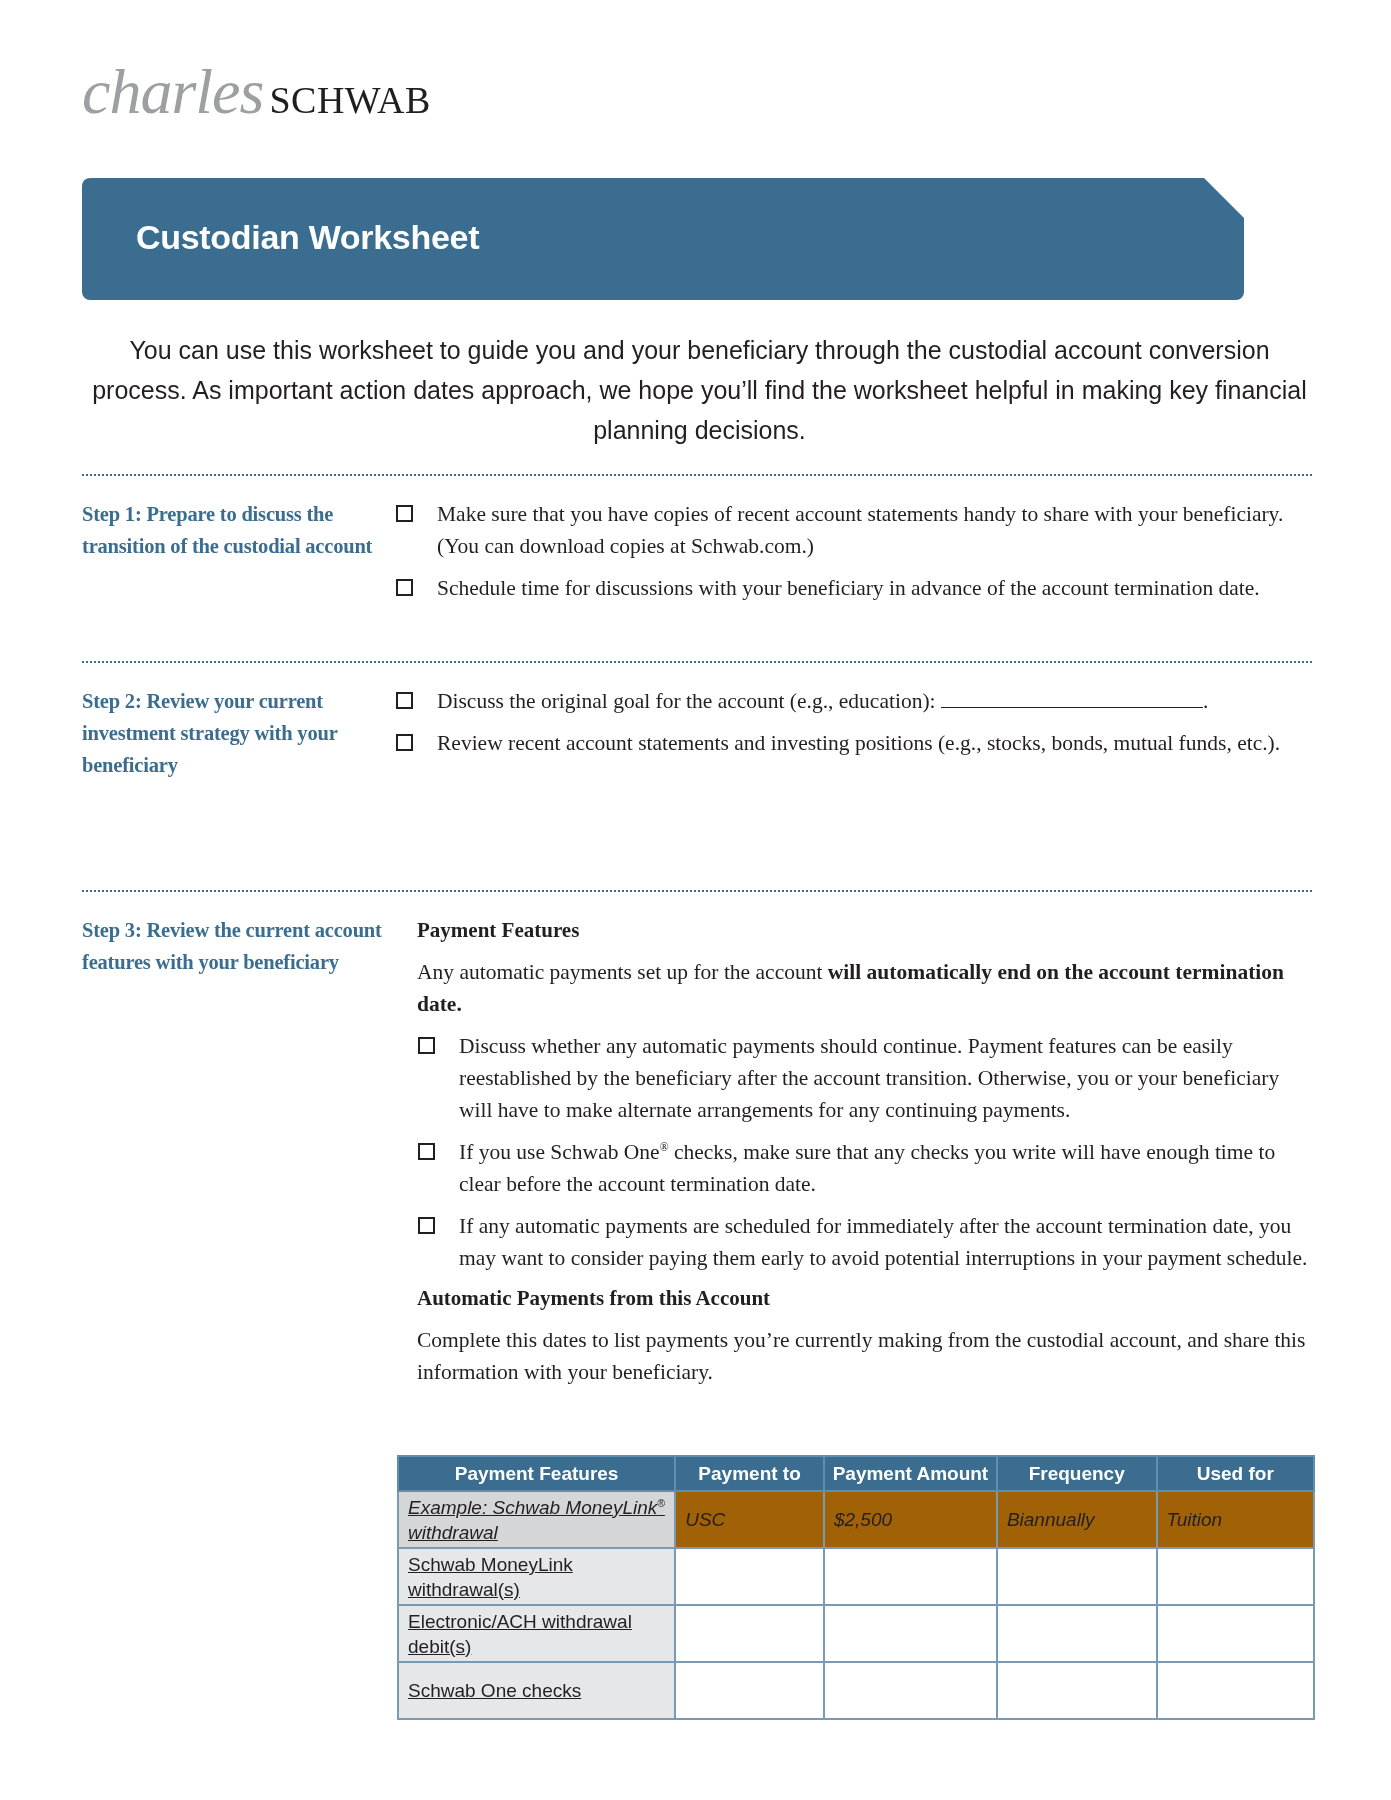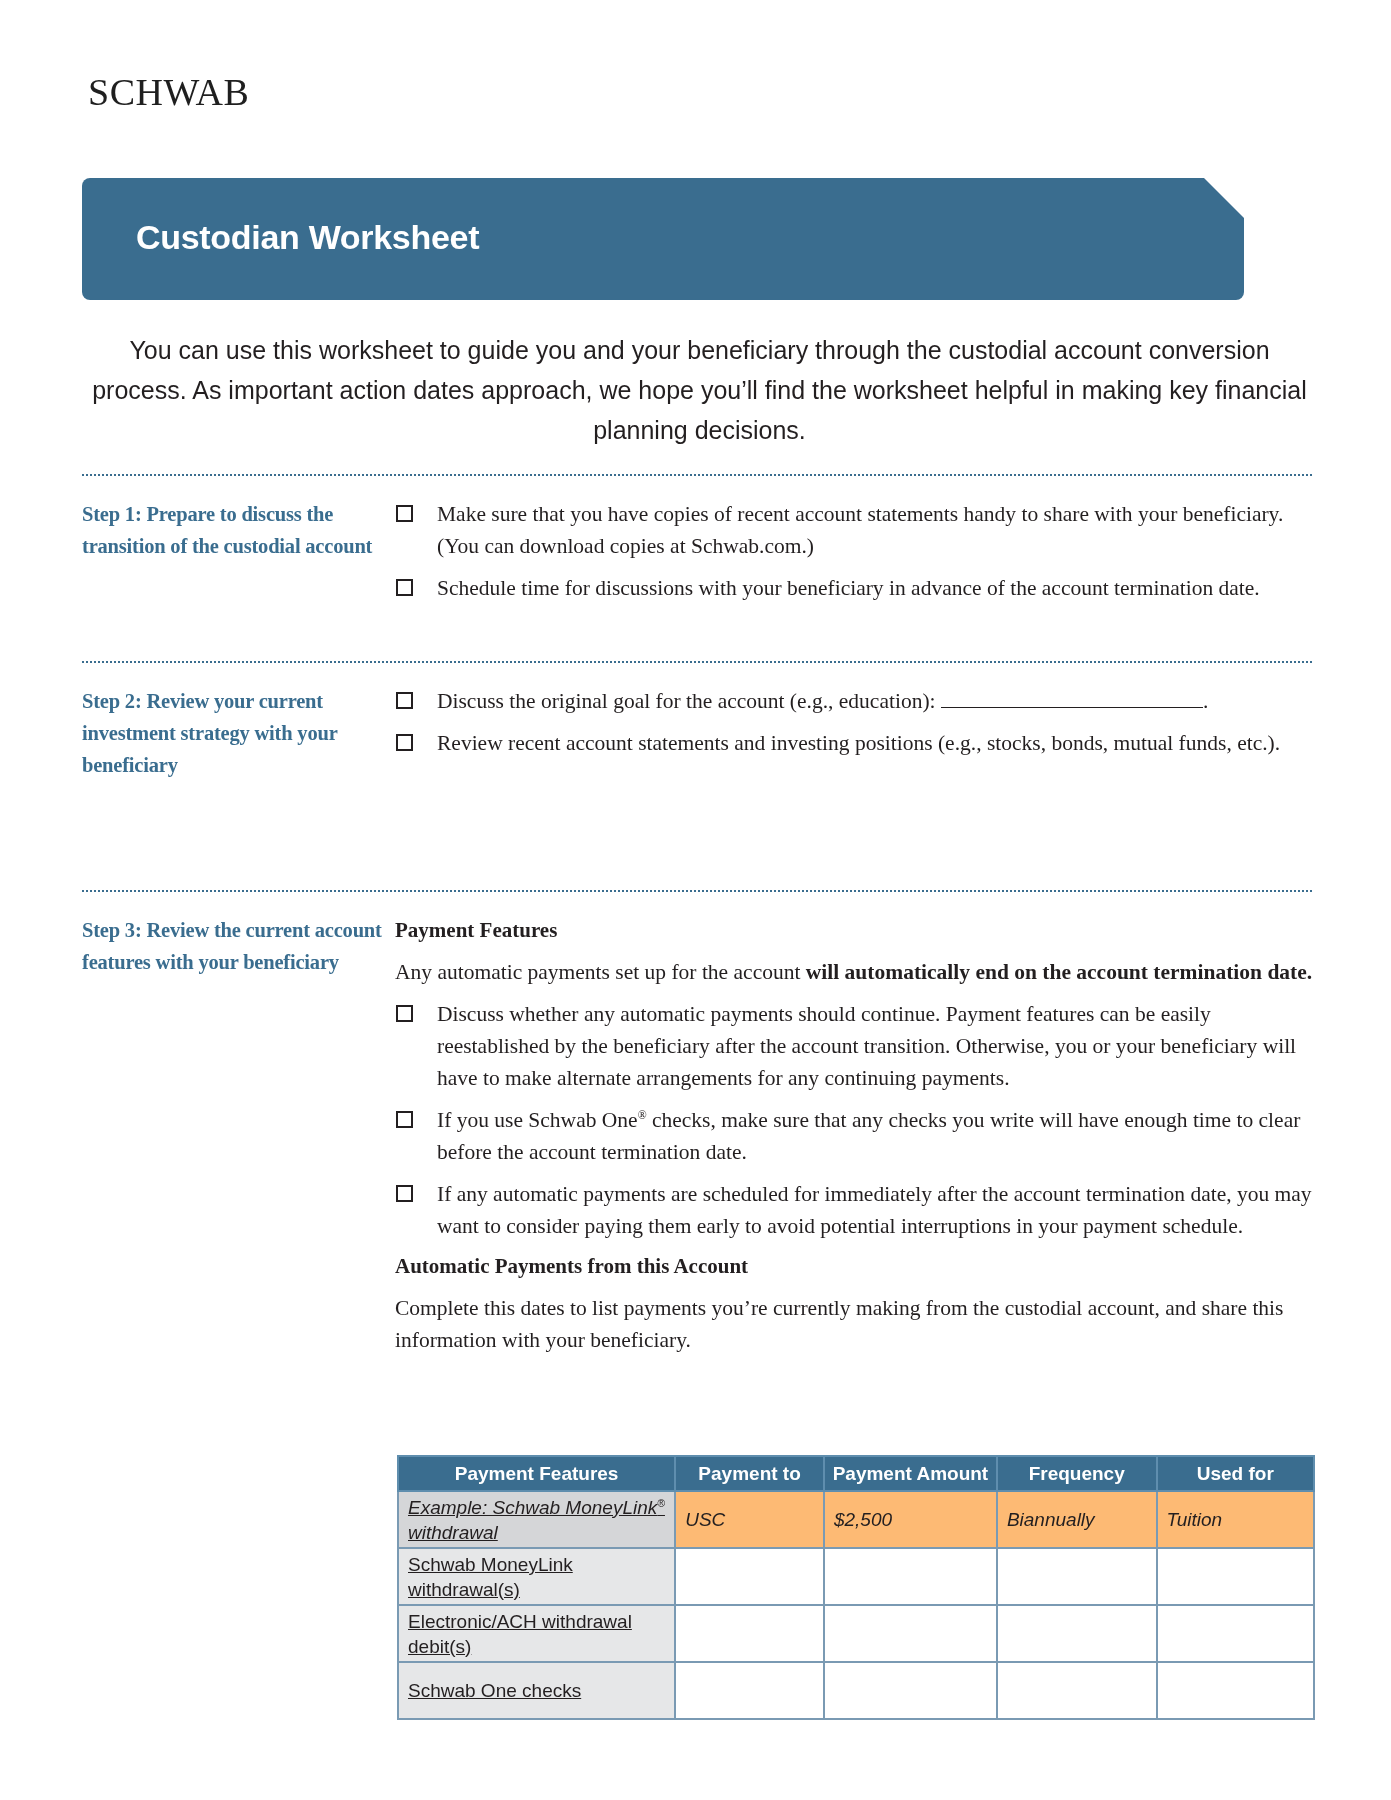--- a/index.html
+++ b/index.html
@@ -162,21 +162,21 @@
       white-space: nowrap;
     }
     table.payments td {
       border: 2px solid #7a9ab3;
       height: 55px;
       padding: 0 9px;
       vertical-align: middle;
       line-height: 25px;
     }
     table.payments tr.example td {
-      background: #fdba74;
+      background: #a16207;
       font-style: italic;
     }
     table.payments td.feature-cell {
       background: #e6e7e8;
       text-decoration: underline;
     }
     table.payments tr.example td.feature-cell {
       background: #d5d6d8;
     }
     table.payments td.input-cell {
@@ -186,20 +186,21 @@
     col.c1 { width: 278px; }
     col.c2 { width: 149px; }
     col.c3 { width: 173px; }
     col.c4 { width: 160px; }
     col.c5 { width: 158px; }
   </style>
 </head>
 <body>
 
 <div class="logo">
+  <span class="logo-charles">charles</span>
   <span class="logo-schwab">SCHWAB</span>
 </div>
 
 <div class="banner">
   <div class="banner-title">Custodian Worksheet</div>
 </div>
 
 <p class="intro">You can use this worksheet to guide you and your beneficiary through the custodial account conversion process. As important action dates approach, we hope you’ll find the worksheet helpful in making key financial planning decisions.</p>
 
 <div class="divider" style="top: 474px;"></div>
@@ -232,21 +233,21 @@
     </div>
     <div class="check-item">
       <span class="checkbox"></span>
       <span class="check-text">Review recent account statements and investing positions (e.g., stocks, bonds, mutual funds, etc.).</span>
     </div>
   </div>
 </div>
 
 <div class="divider" style="top: 890px;"></div>
 
-<div class="step" style="top: 914px;">
+<div class="step" style="top: 914px; gap: 22px;">
   <div class="step-label">Step 3: Review the current account features with your beneficiary</div>
   <div class="step-body">
     <div class="sub-heading">Payment Features</div>
     <div class="para">
       <span>Any automatic payments set up for the account </span><b>will automatically end on the account termination date.</b>
     </div>
     <div class="check-item">
       <span class="checkbox"></span>
       <span class="check-text">Discuss whether any automatic payments should continue. Payment features can be easily reestablished by the beneficiary after the account transition. Otherwise, you or your beneficiary will have to make alternate arrangements for any continuing payments.</span>
     </div>

